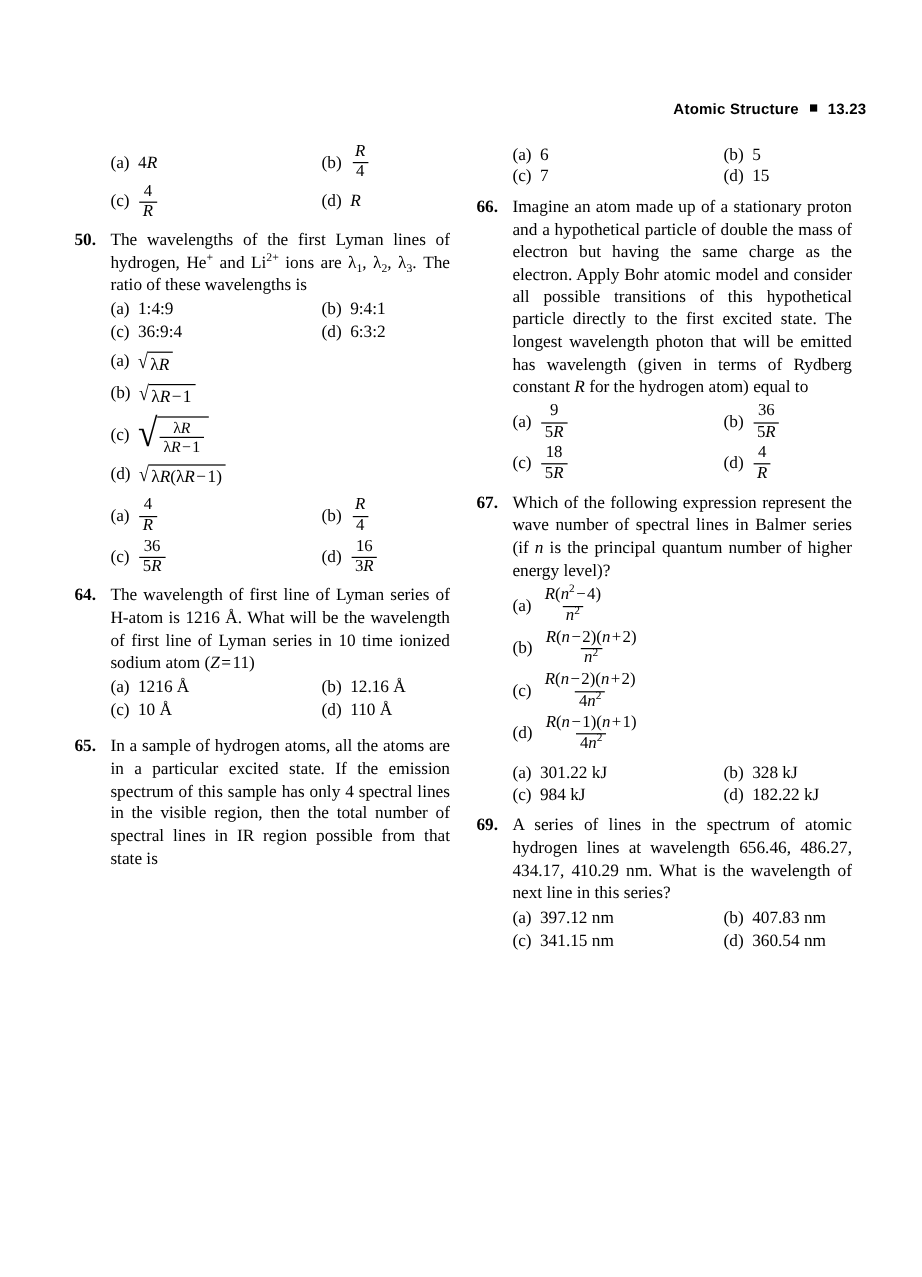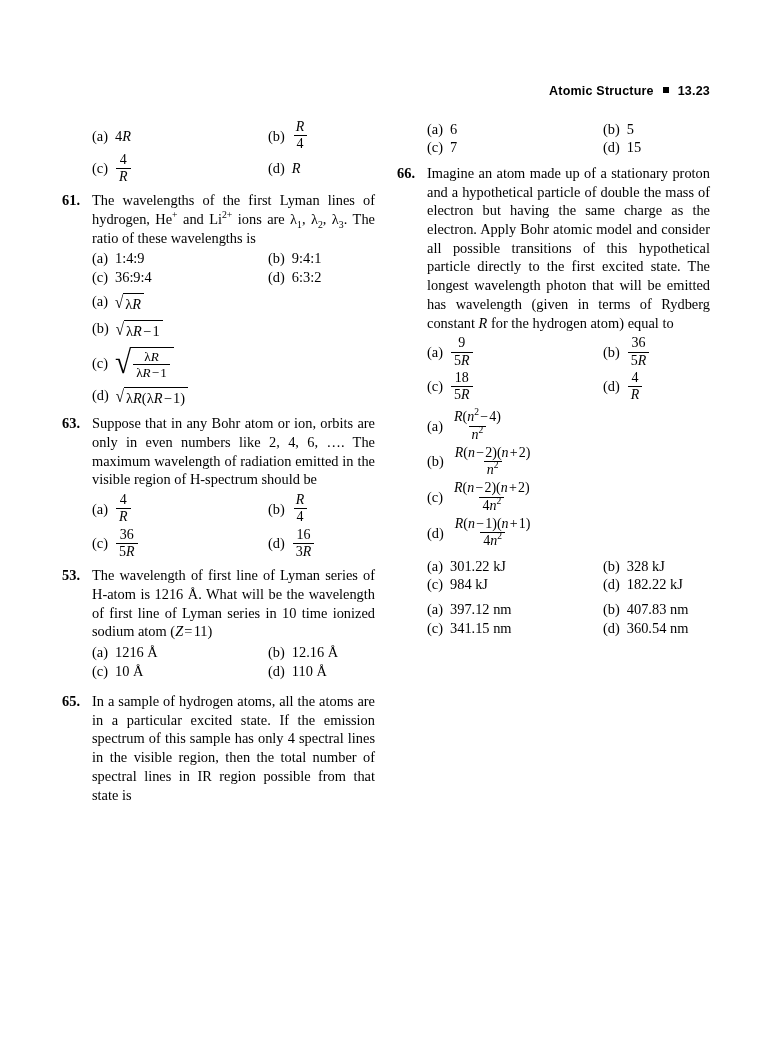--- a/index.html
+++ b/index.html
@@ -19,21 +19,21 @@
     position: absolute;
     left: 0; top: 0;
     width: 768px;
     height: 1064px;
   }
 
   
   .page-header {
     position: absolute;
     top: 84px;
-    right: 58px;
+    right: 46px;
     font-family: "Liberation Sans", "DejaVu Sans", sans-serif;
     font-size: 12.5px;
     font-weight: 700;
     letter-spacing: 0.2px;
     display: flex;
     align-items: center;
     gap: 9px;
     white-space: nowrap;
   }
   .page-header .hdr-title { font-weight: 600; }
@@ -213,21 +213,21 @@
           </div>
           <div class="opt opt-b center">
             <span class="optlbl">(d)</span>
             <span class="optval"><i>R</i></span>
           </div>
         </div>
       </div>
 
       <div class="qblock" style="margin-top:7px;">
         <div class="qrow">
-          <div class="qnum">61.</div>
+          <div class="qnum">50.</div>
           <div class="qtext">The wavelengths of the first Lyman lines of hydrogen, He<sup>+</sup> and Li<sup>2+</sup> ions are λ<sub>1</sub>, λ<sub>2</sub>, λ<sub>3</sub>. The ratio of these wavelengths is</div>
         </div>
         <div class="opts">
           <div class="optline">
             <div class="opt opt-a">
               <span class="optlbl">(a)</span>
               <span class="optval">1:4:9</span>
             </div>
             <div class="opt opt-b">
               <span class="optlbl">(b)</span>
@@ -295,24 +295,20 @@
                     <span class="rad-sign">√</span>
                     <span class="rad-body nowrap">λ<i>R</i>(λ<i>R</i> − 1)</span>
                   </span>
               </span>
             </div>
           </div>
         </div>
       </div>
 
       <div class="qblock" style="margin-top:7px;">
-        <div class="qrow">
-          <div class="qnum">63.</div>
-          <div class="qtext">Suppose that in any Bohr atom or ion, orbits are only in even numbers like 2, 4, 6, …. The maximum wavelength of radiation emitted in the visible region of H-spectrum should be</div>
-        </div>
         <div class="opts" style="margin-top:4px;">
           <div class="optline frac-line">
             <div class="opt opt-a center">
               <span class="optlbl">(a)</span>
               <span class="optval">
                 <span class="frac">
                     <span class="num">4</span>
                     <span class="den"><i>R</i></span>
                   </span>
               </span>
@@ -345,21 +341,21 @@
                     <span class="den">3<i>R</i></span>
                   </span>
               </span>
             </div>
           </div>
         </div>
       </div>
 
       <div class="qblock" style="margin-top:7px;">
         <div class="qrow">
-          <div class="qnum">53.</div>
+          <div class="qnum">64.</div>
           <div class="qtext">The wavelength of first line of Lyman series of H-atom is 1216 Å. What will be the wavelength of first line of Lyman series in 10 time ionized sodium atom (<i>Z</i> = 11)</div>
         </div>
         <div class="opts">
           <div class="optline">
             <div class="opt opt-a">
               <span class="optlbl">(a)</span>
               <span class="optval">1216 Å</span>
             </div>
             <div class="opt opt-b">
               <span class="optlbl">(b)</span>
@@ -456,20 +452,24 @@
                     <span class="num">4</span>
                     <span class="den"><i>R</i></span>
                   </span>
               </span>
             </div>
           </div>
         </div>
       </div>
 
       <div class="qblock" style="margin-top:8px;">
+        <div class="qrow">
+          <div class="qnum">67.</div>
+          <div class="qtext">Which of the following expression represent the wave number of spectral lines in Balmer series (if <i>n</i> is the principal quantum number of higher energy level)?</div>
+        </div>
         <div class="opts opts-stack" style="margin-top:4px;">
           <div class="optline frac-line">
             <div class="opt opt-full center">
               <span class="optlbl">(a)</span>
               <span class="optval">
                 <span class="frac">
                     <span class="num nowrap"><i>R</i>(<i>n</i><sup>2</sup> − 4)</span>
                     <span class="den"><i>n</i><sup>2</sup></span>
                   </span>
               </span>
@@ -530,20 +530,24 @@
             </div>
             <div class="opt opt-b">
               <span class="optlbl">(d)</span>
               <span class="optval">182.22 kJ</span>
             </div>
           </div>
         </div>
       </div>
 
       <div class="qblock" style="margin-top:7px;">
+        <div class="qrow">
+          <div class="qnum">69.</div>
+          <div class="qtext">A series of lines in the spectrum of atomic hydrogen lines at wavelength 656.46, 486.27, 434.17, 410.29 nm. What is the wavelength of next line in this series?</div>
+        </div>
         <div class="opts">
           <div class="optline">
             <div class="opt opt-a">
               <span class="optlbl">(a)</span>
               <span class="optval">397.12 nm</span>
             </div>
             <div class="opt opt-b">
               <span class="optlbl">(b)</span>
               <span class="optval">407.83 nm</span>
             </div>

